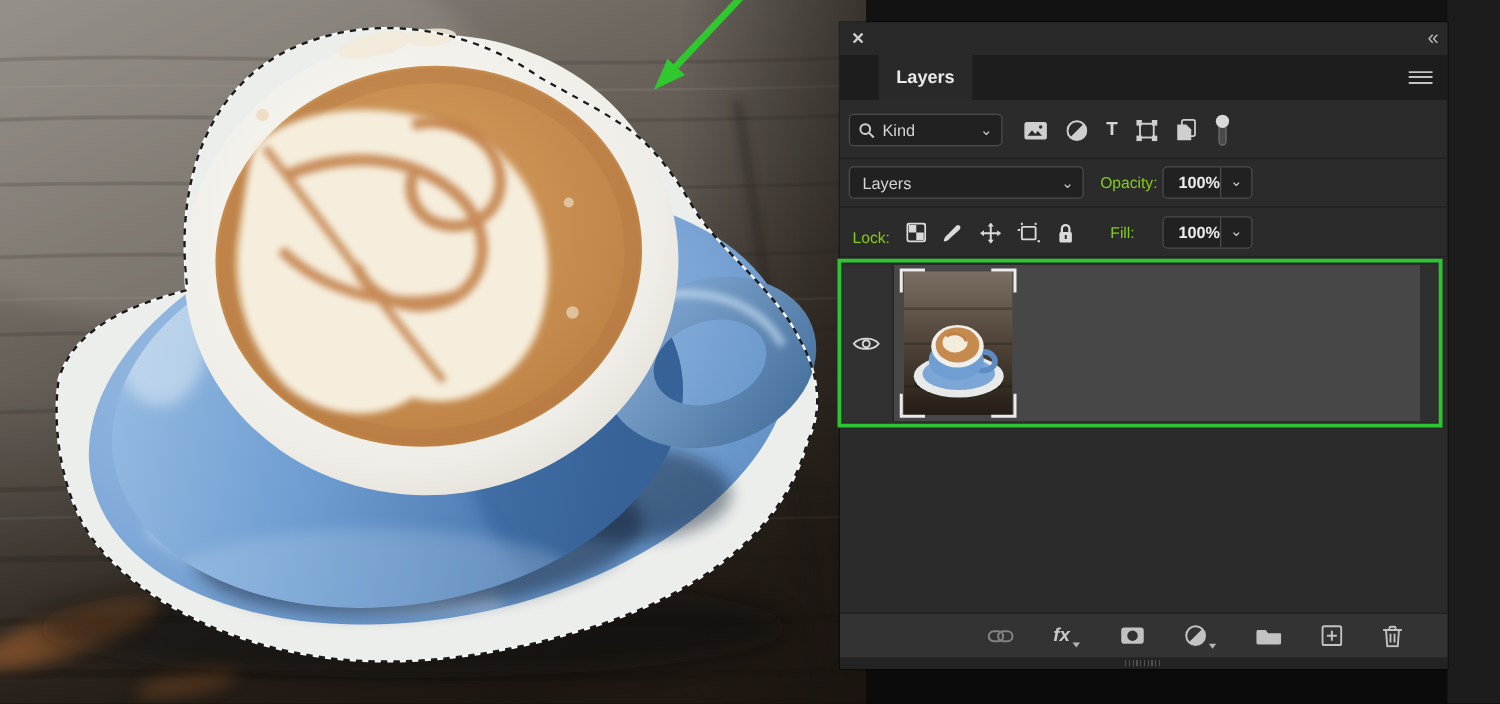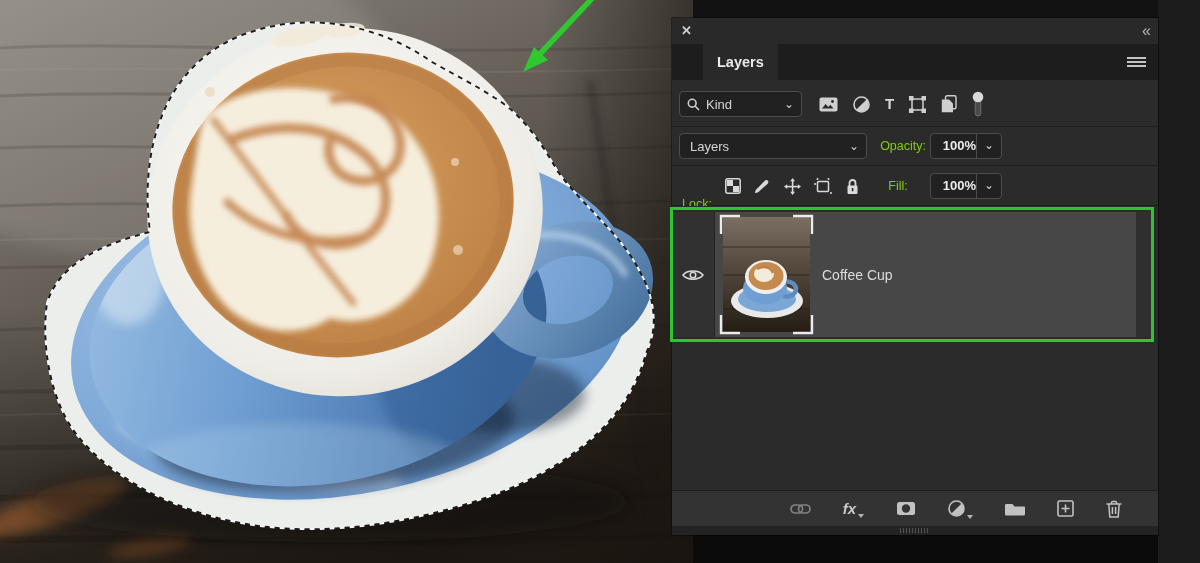--- a/index.html
+++ b/index.html
@@ -27,21 +27,21 @@
   .p-blend{position:absolute;left:0;top:109px;width:486px;height:39px;border-bottom:1px solid #1f1f1f;}
   .mode-combo{left:7px;top:6px;width:188px;height:26px;}
   .mode-combo .lbl{margin-left:10px;color:#d6d6d6;font-size:13px;}
   .dimlbl{position:absolute;color:#84cc16;font-size:12.5px;}
   .op-lbl{left:198px;top:0;width:56px;line-height:39px;text-align:right;}
   .valbox{position:absolute;display:flex;width:72px;height:26px;background:#212121;border:1px solid #4c4c4c;border-radius:4px;}
   .valbox .val{width:45px;text-align:right;line-height:24px;color:#ededed;font-size:13px;font-weight:bold;}
   .valbox .chevcell{flex:1;border-left:1px solid #4c4c4c;text-align:center;line-height:22px;color:#d0d0d0;font-size:12px;}
   .op-box{left:258px;top:6px;}
   .p-lock{position:absolute;left:0;top:148px;width:486px;height:40px;border-bottom:1px solid #1f1f1f;}
-  .lock-lbl{left:10px;top:18px;line-height:40px;text-align:center;}
+  .lock-lbl{left:10px;top:4px;line-height:40px;text-align:center;}
   .lock-icons{position:absolute;left:53px;top:0;height:40px;display:flex;align-items:center;gap:13px;}
   .fill-lbl{left:198px;top:0;width:56px;line-height:40px;text-align:center;}
   .fill-box{left:258px;top:7px;}
   .p-list{position:absolute;left:0;top:188px;width:486px;height:284px;background:#2b2b2b;}
   .green-rect{position:absolute;left:-2px;top:1px;width:484px;height:135px;border:3px solid #2bc732;z-index:5;pointer-events:none;}
   .layer-row{position:absolute;left:0;top:6px;width:479px;height:125px;background:#474747;}
   .eye-col{position:absolute;left:0;top:0;width:43px;height:125px;background:#313131;border-right:1px solid #232323;display:flex;align-items:center;justify-content:center;}
   .thumb-frame{position:absolute;left:47px;top:1px;width:95px;height:123px;}
   .thumb-frame .corners{position:absolute;left:0;top:0;}
   .thumb-frame .pic{position:absolute;left:4px;top:4px;}
@@ -326,21 +326,20 @@
             <ellipse cx="41" cy="57" rx="10" ry="8" fill="#f4ecda"></ellipse>
             <path d="M34,52 C40,48 48,50 50,56" stroke="#c28049" stroke-width="2.5" fill="none"></path>
           </svg>
           <svg class="corners" width="95" height="123" viewBox="0 0 95 123" fill="none" stroke="#ececec" stroke-width="2.4">
             <path d="M2,21 V3 H21"></path>
               <path d="M74,3 H93 V21"></path>
               <path d="M93,102 V120 H74"></path>
               <path d="M21,120 H2 V102"></path>
           </svg>
         </div>
-        <span class="layer-name">Coffee Cup</span>
         <div class="right-cap"></div>
       </div>
       <div class="green-rect"></div>
     </div>
 
     <div class="p-footer">
       <span class="fico">
         <svg width="21" height="12" viewBox="0 0 21 12" fill="none" stroke="#828282" stroke-width="1.7">
           <rect x="1" y="2" width="11.5" height="8" rx="4"></rect>
             <rect x="8.5" y="2" width="11.5" height="8" rx="4"></rect>

